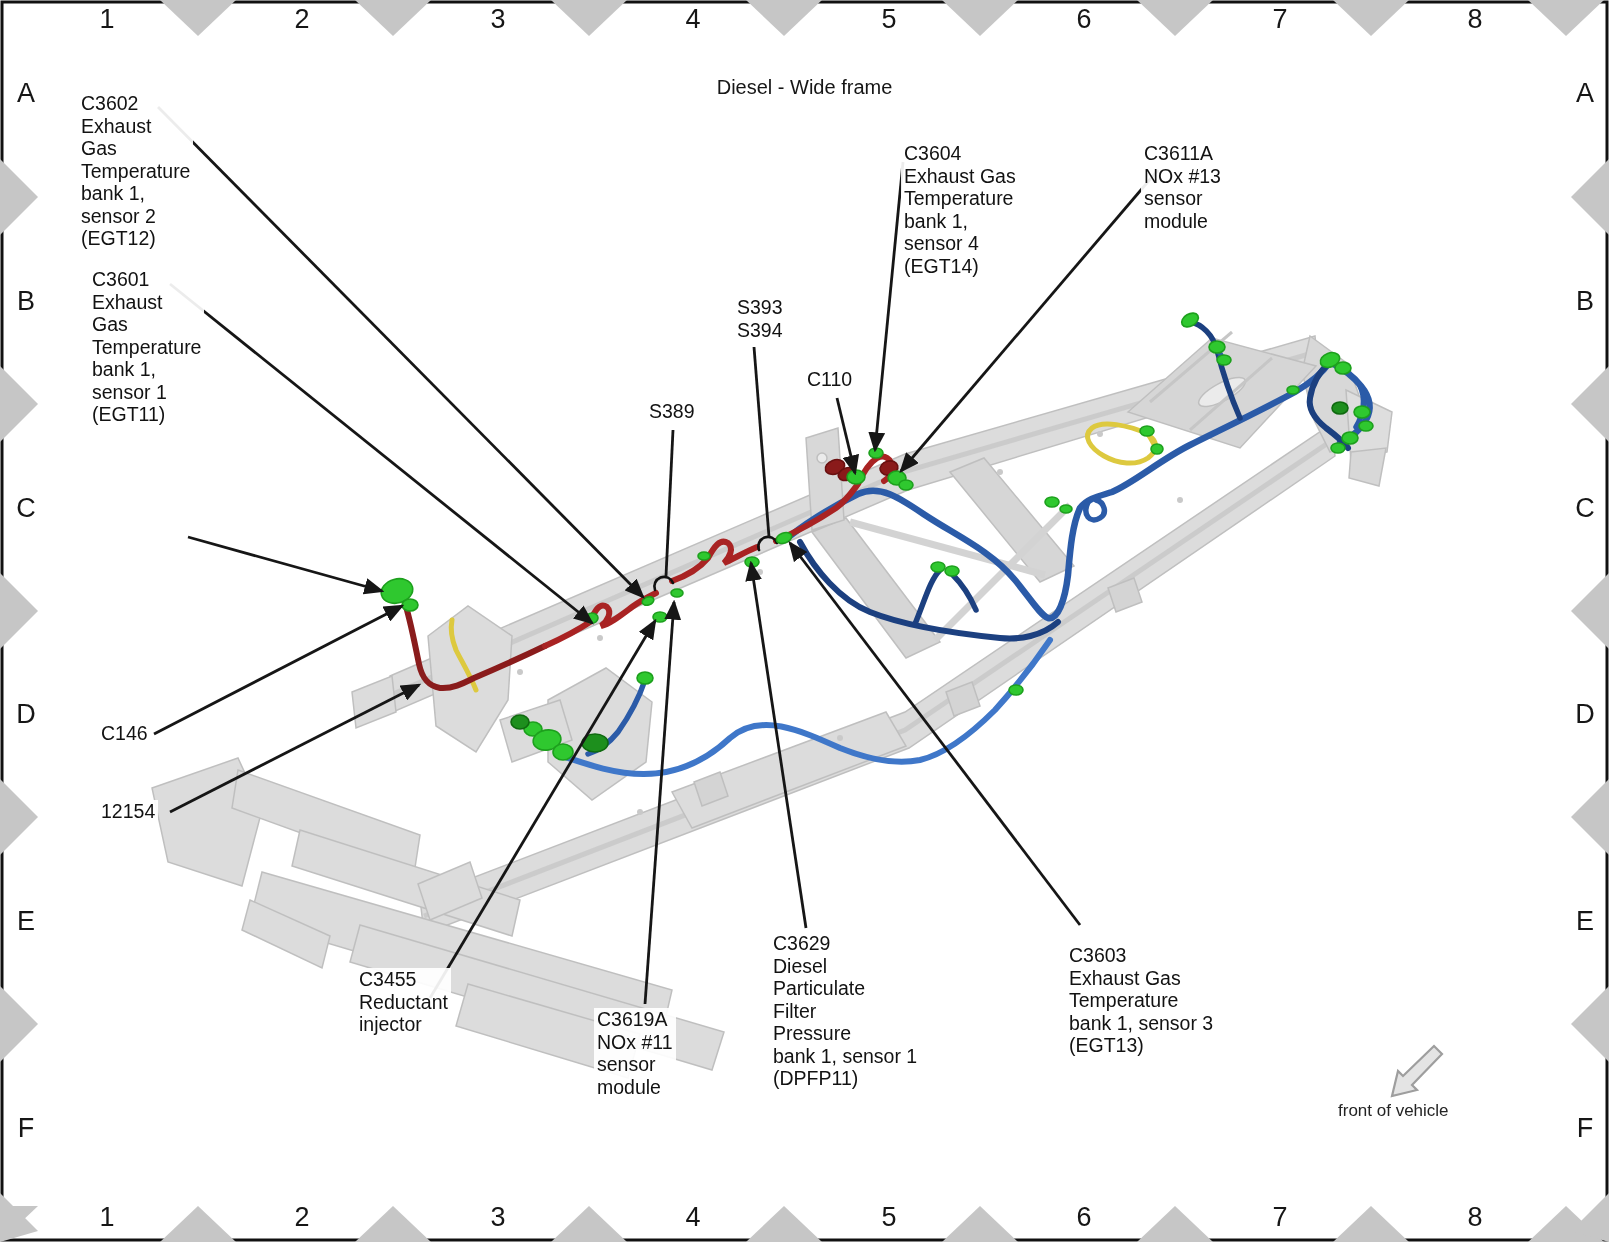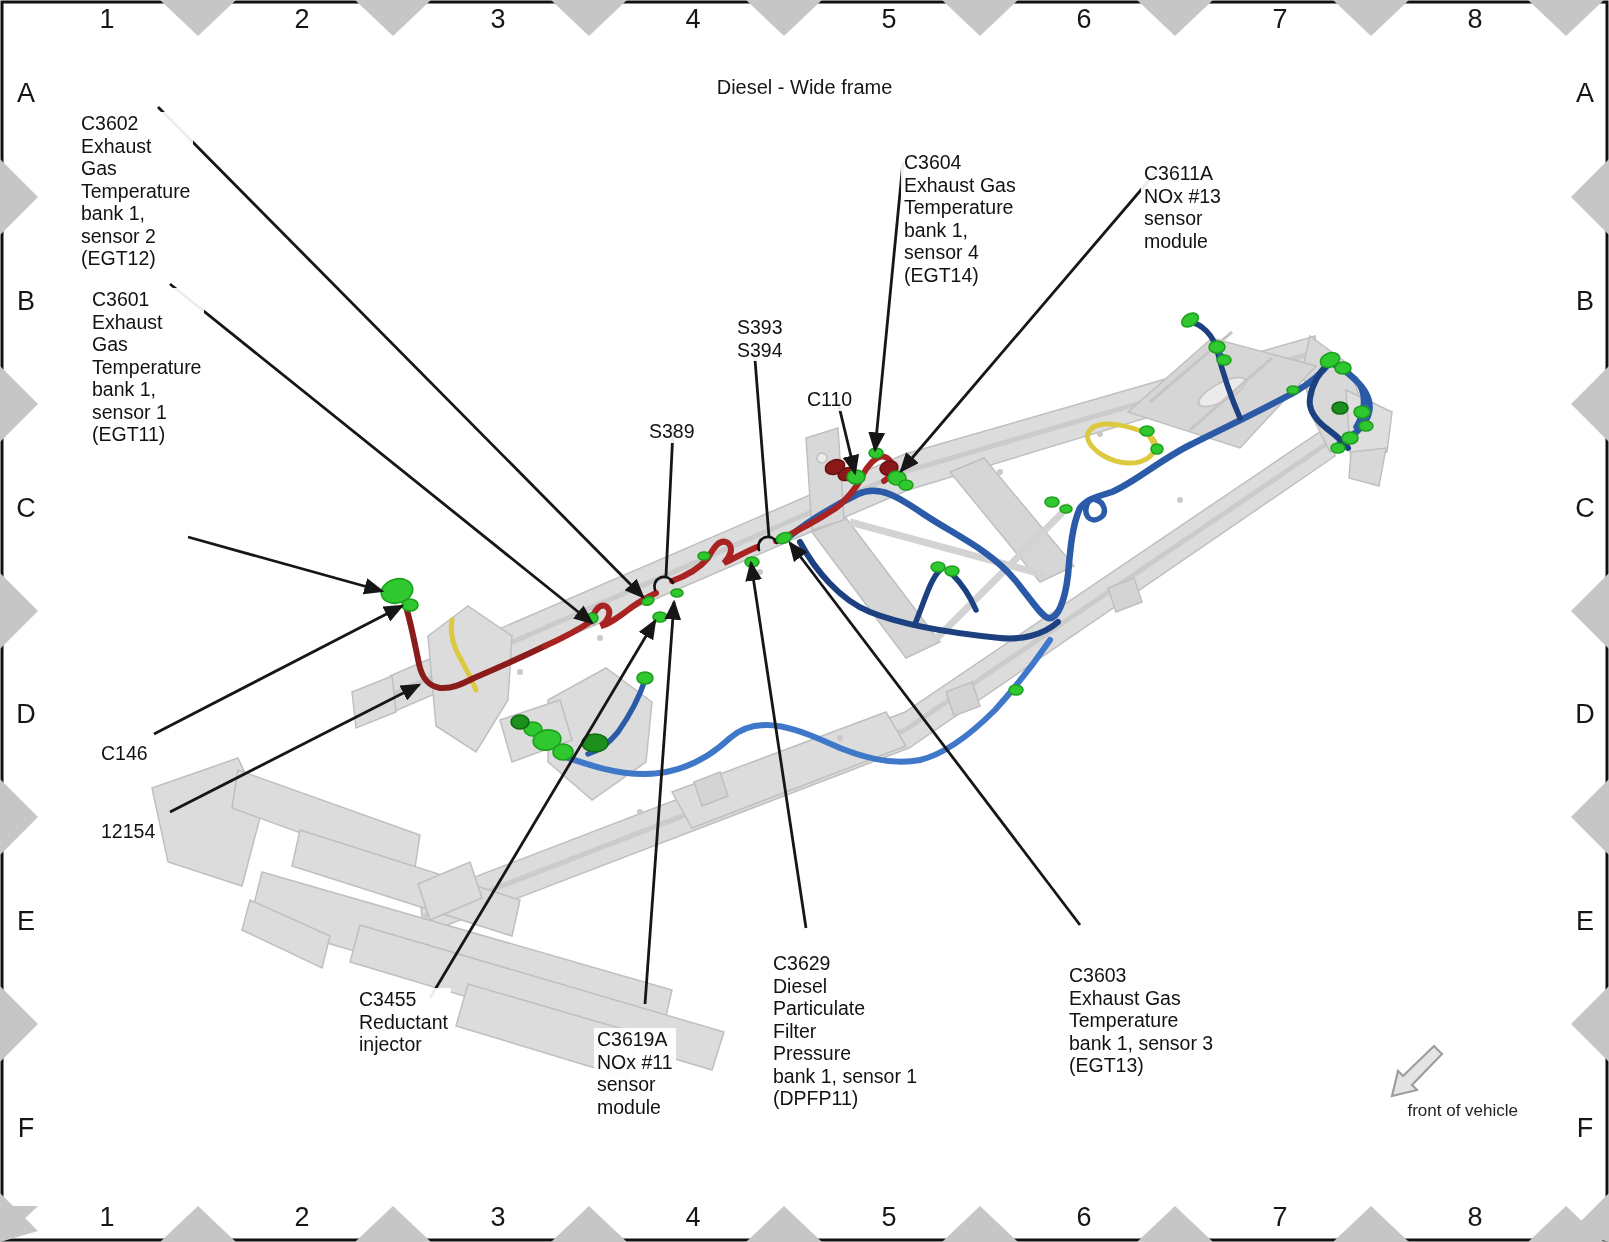--- a/index.html
+++ b/index.html
@@ -2,24 +2,24 @@
 <html><head>
 <meta charset="utf-8">
 <style>
   html,body{margin:0;padding:0;background:#fff;}
   #stage{position:relative;width:1609px;height:1242px;overflow:hidden;
          font-family:"Liberation Sans","DejaVu Sans",sans-serif;background:#fff;}
   #artwork{position:absolute;left:0;top:0;}
   .grid-label{position:absolute;color:#161616;font-size:27px;transform:translate(-50%,-50%);
               line-height:1;user-select:none;}
   .callout{position:absolute;color:#121212;font-size:19.5px;line-height:22.5px;
-           white-space:pre-line;background:rgba(255,255,255,.92);padding:0 3px;margin-top:20px;}
+           white-space:pre-line;background:rgba(255,255,255,.92);padding:0 3px;}
   .title{position:absolute;left:50%;transform:translateX(-50%);top:76px;color:#161616;
          font-size:20px;}
-  .fov-label{position:absolute;color:#242424;font-size:17px;width:180px;text-align:right;}
+  .fov-label{position:absolute;color:#242424;font-size:17px;width:180px;text-align:left;}
 </style>
 </head>
 <body>
 
 <div id="stage">
 
   <svg id="artwork" width="1609" height="1242" viewBox="0 0 1609 1242">
     <defs>
       <marker id="arr" viewBox="0 0 12 10" refX="10.5" refY="5" markerWidth="7.2" markerHeight="6" orient="auto-start-reverse">
           <path d="M0,0 L12,5 L0,10 Z" fill="#161616"></path>
@@ -314,21 +314,21 @@
 (DPFP11)</div>
   <div class="callout" style="left:1066px;top:944px">C3603
 Exhaust Gas
 Temperature
 bank 1, sensor 3
 (EGT13)</div>
   <div class="callout" style="left:646px;top:400px">S389</div>
   <div class="callout" style="left:734px;top:296px">S393
 S394</div>
   <div class="callout" style="left:804px;top:368px">C110</div>
-  <div class="callout" style="left:901px;top:131px">C3604
+  <div class="callout" style="left:901px;top:142px">C3604
 Exhaust Gas
 Temperature
 bank 1,
 sensor 4
 (EGT14)</div>
   <div class="callout" style="left:1141px;top:142px">C3611A
 NOx #13
 sensor
 module</div>
 

